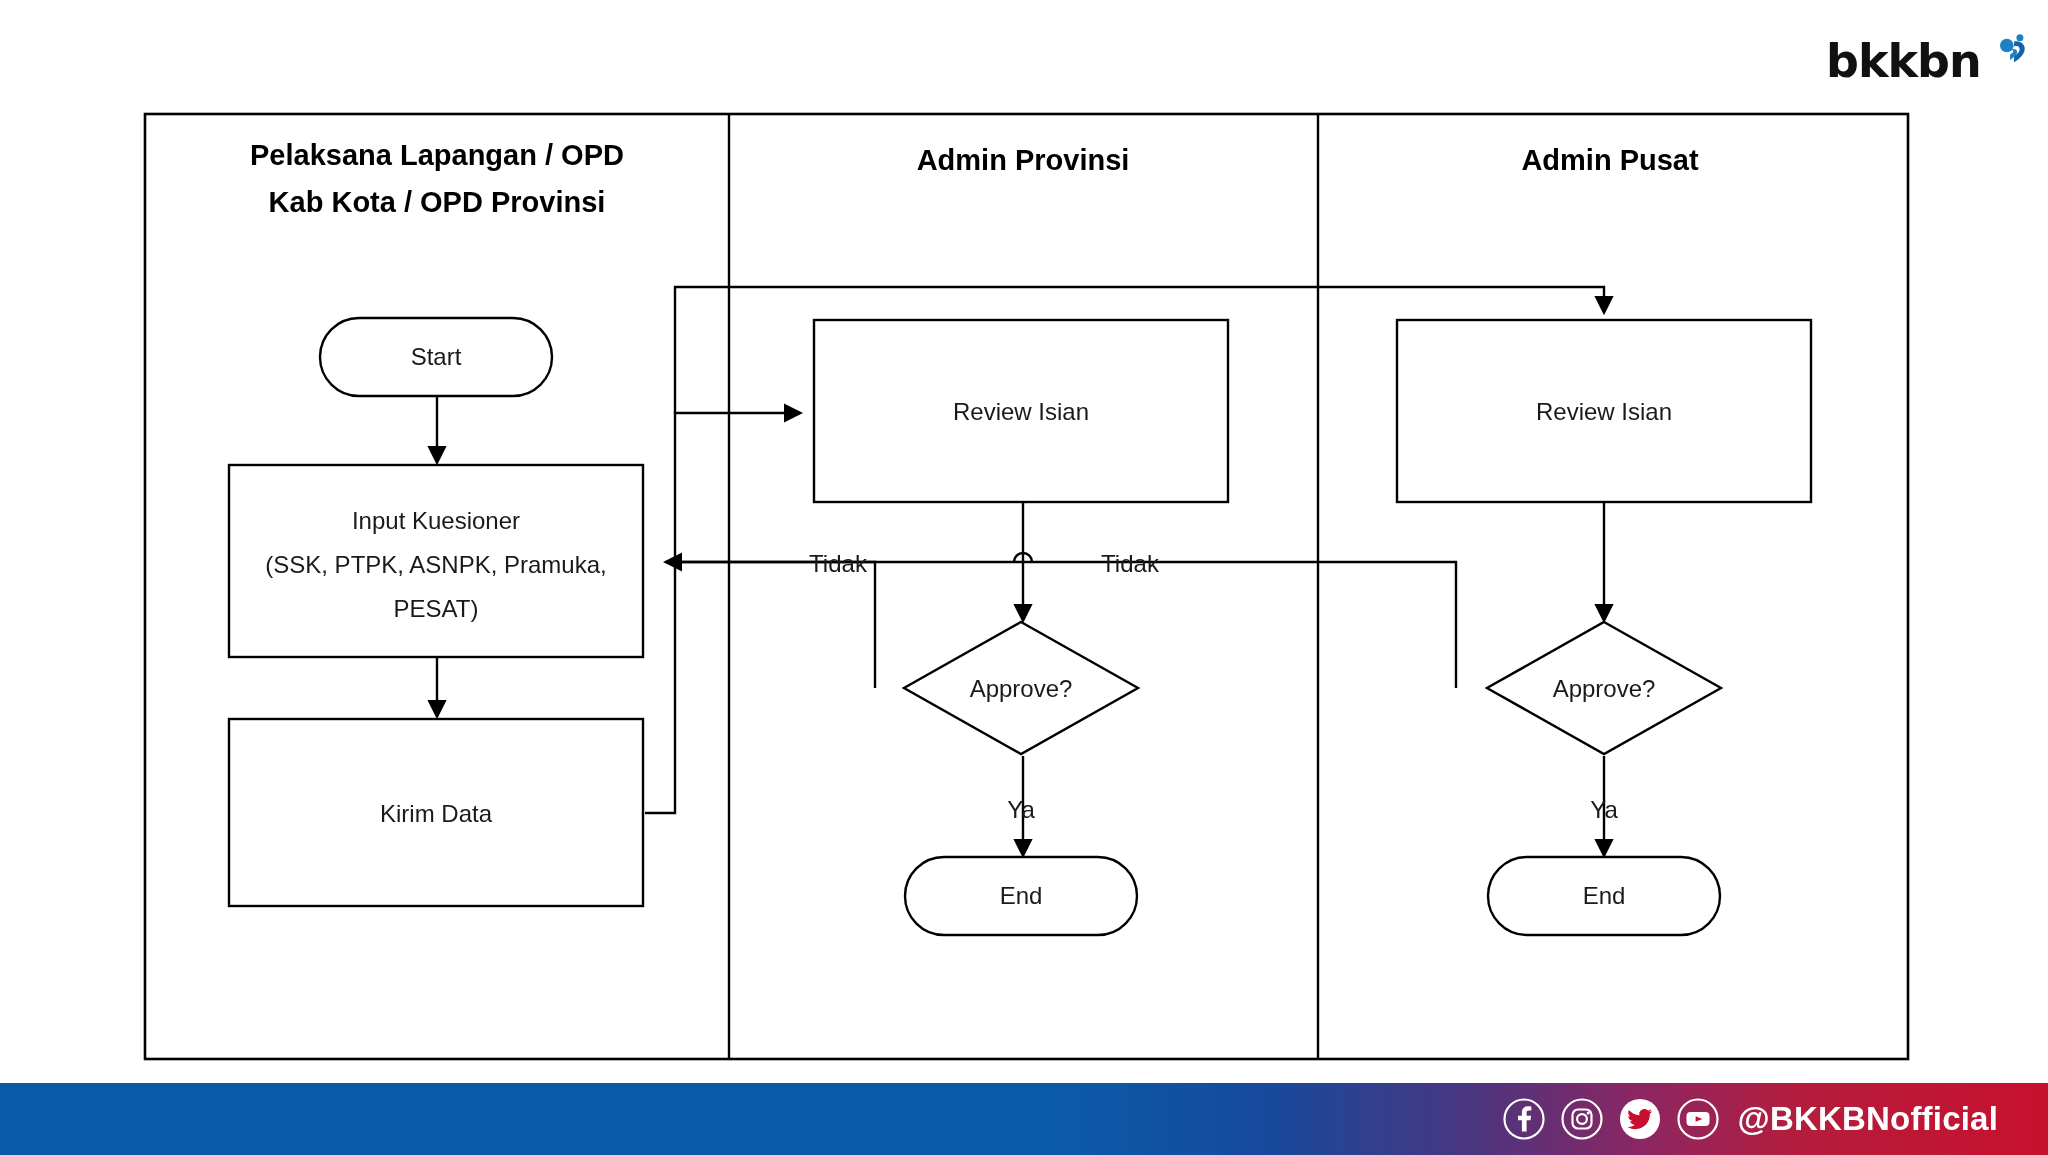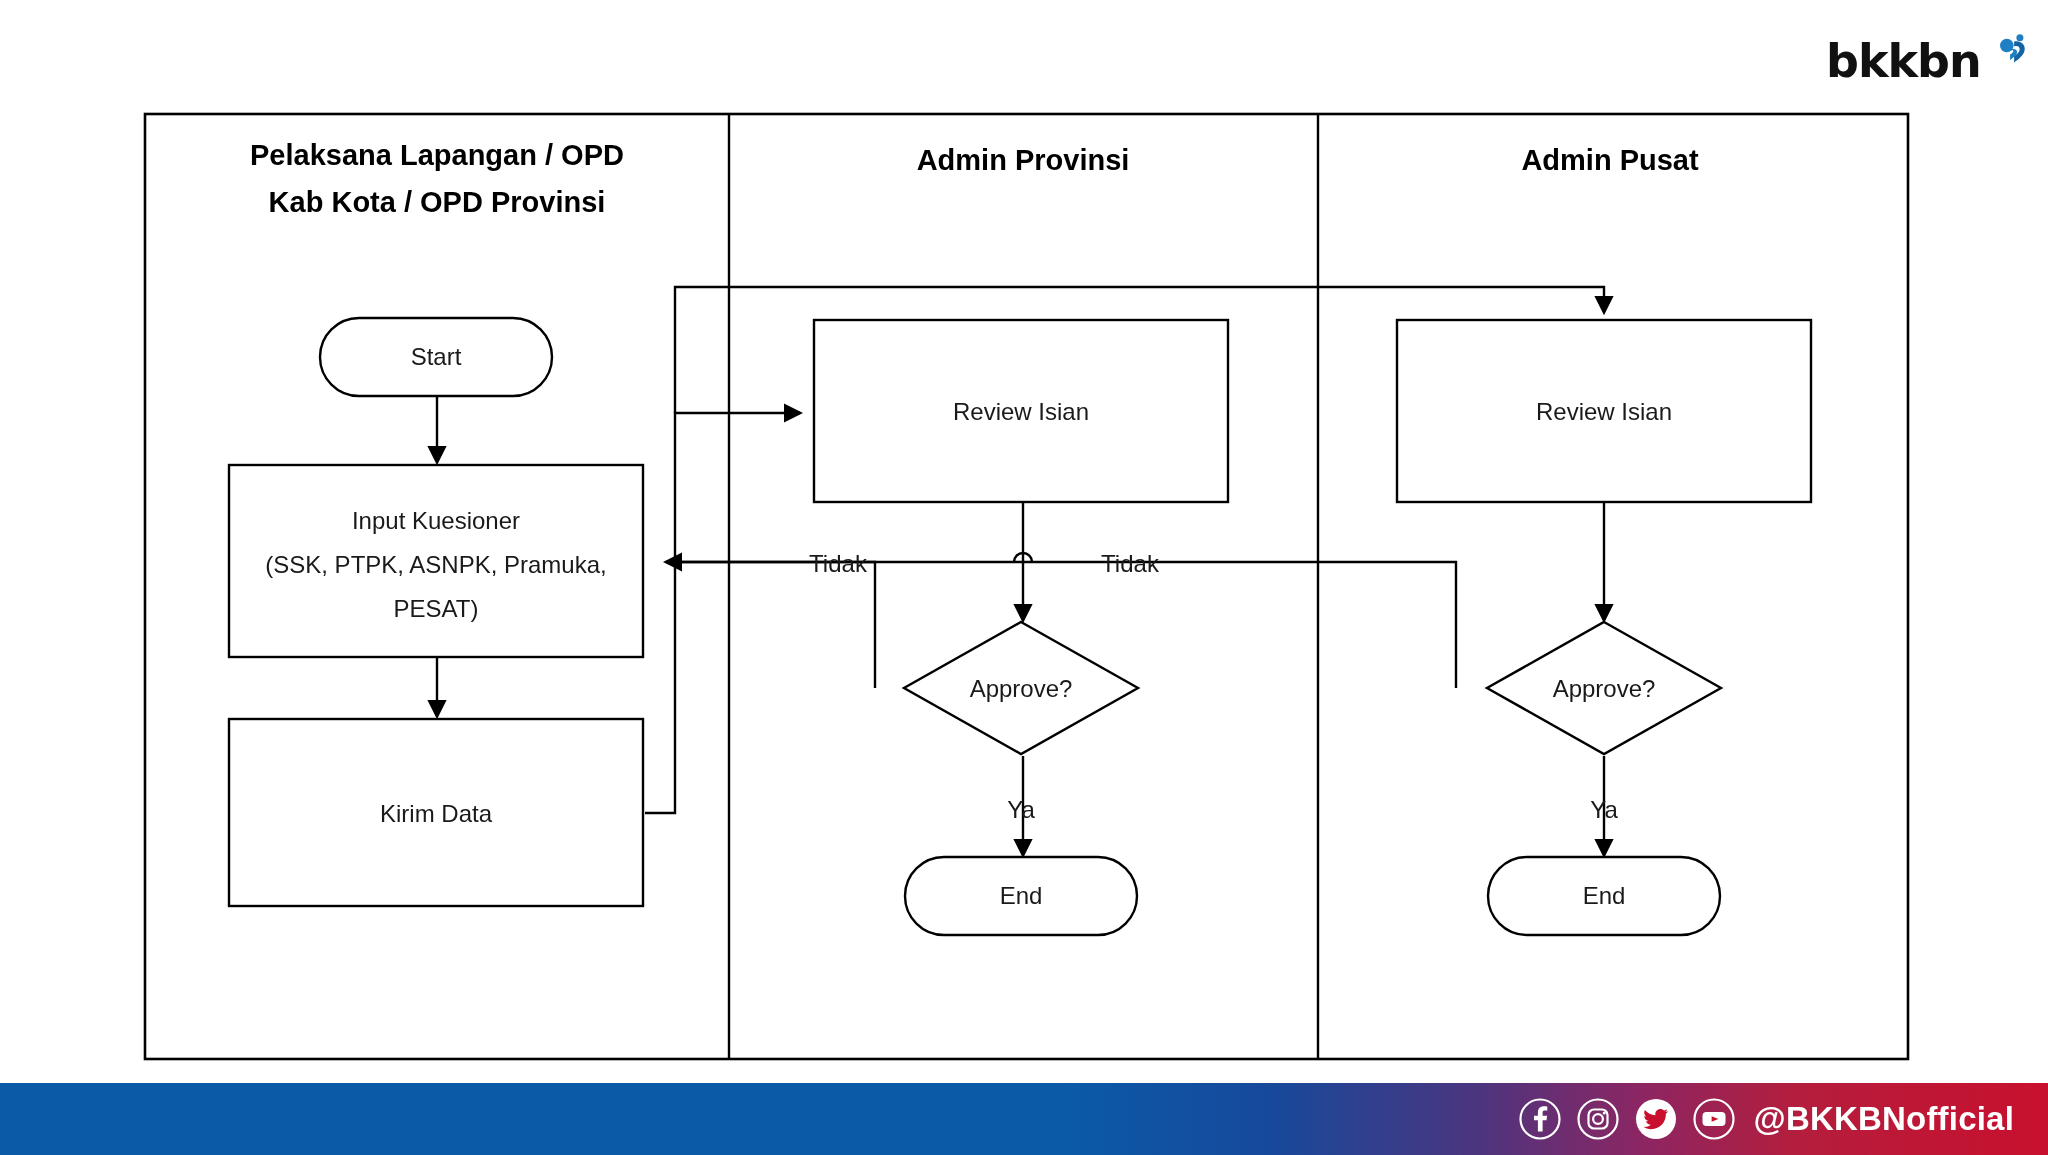--- a/index.html
+++ b/index.html
@@ -105,21 +105,21 @@
         #0b5aa8 0%,
         #0b5aa8 52%,
         #17499b 62%,
         #4b357f 72%,
         #8b2663 80%,
         #b51d3c 88%,
         #c8102e 100%);
     display: flex;
     align-items: center;
     justify-content: flex-end;
-    padding-right: 34px;
+    padding-right: 50px;
     box-sizing: border-box;
   }
   .social {
     display: flex;
     align-items: center;
     gap: 14px;
   }
   .social svg { display: block; }
   .handle {
     font-family: "Liberation Sans", sans-serif;

